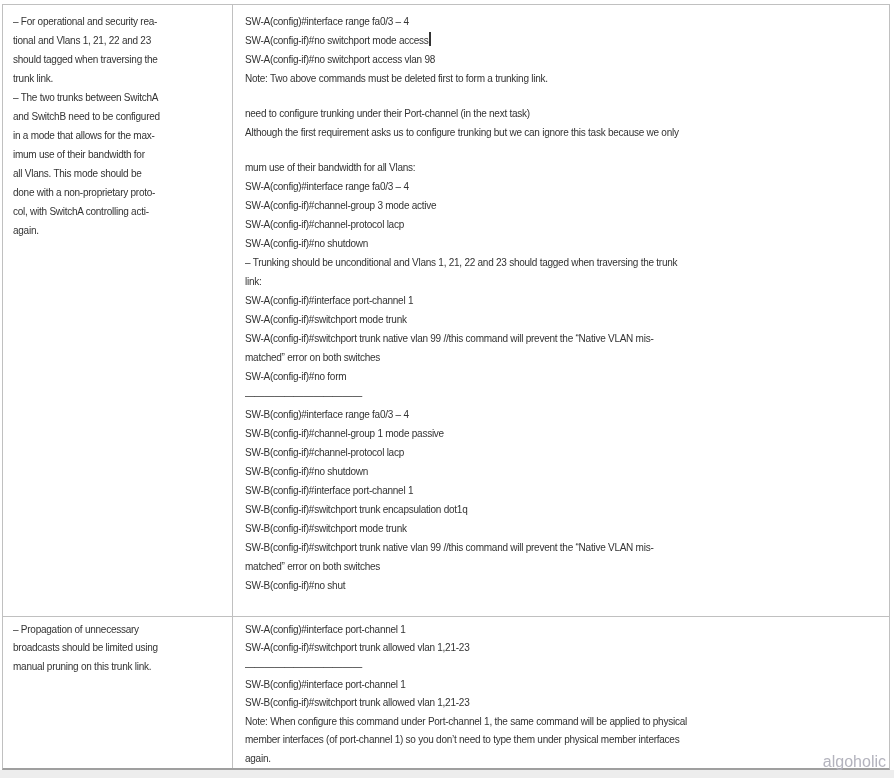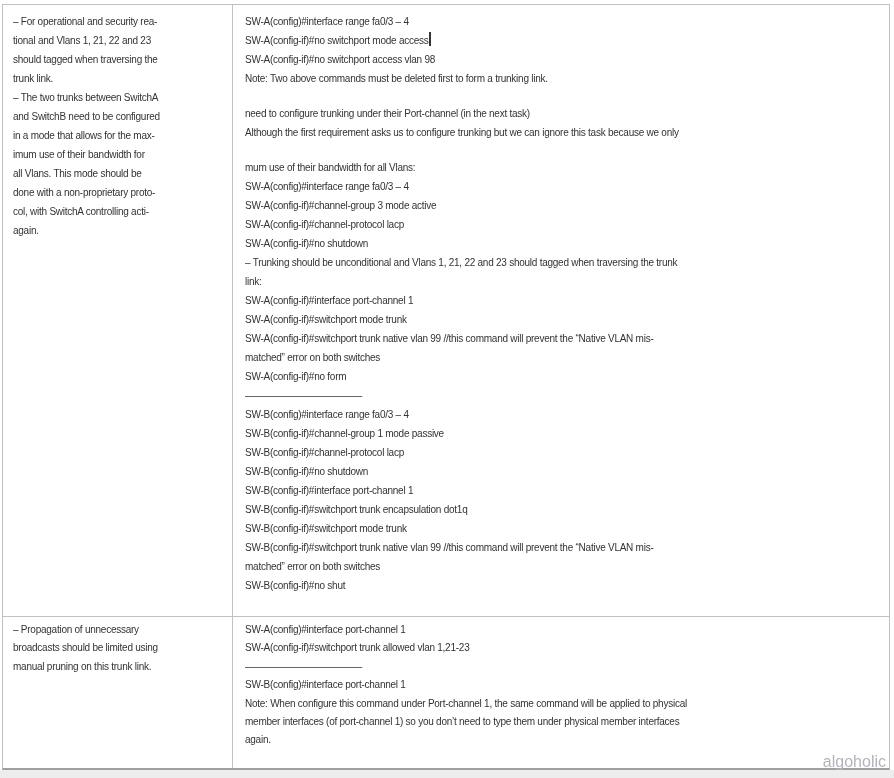--- a/index.html
+++ b/index.html
@@ -148,20 +148,21 @@
       <div class="cell cell-left">
           <div class="line">– Propagation of unnecessary</div>
           <div class="line">broadcasts should be limited using</div>
           <div class="line">manual pruning on this trunk link.</div>
         </div>
       <div class="cell cell-right">
           <div class="line">SW-A(config)#interface port-channel 1</div>
           <div class="line">SW-A(config-if)#switchport trunk allowed vlan 1,21-23</div>
           <div class="line">————————————</div>
           <div class="line">SW-B(config)#interface port-channel 1</div>
+          <div class="line">SW-B(config-if)#switchport trunk allowed vlan 1,21-23</div>
           <div class="line">Note: When configure this command under Port-channel 1, the same command will be applied to physical</div>
           <div class="line">member interfaces (of port-channel 1) so you don’t need to type them under physical member interfaces</div>
           <div class="line">again.</div>
         </div>
     </div>
 
   </div>
 
   <div class="watermark">algoholic</div>
 

